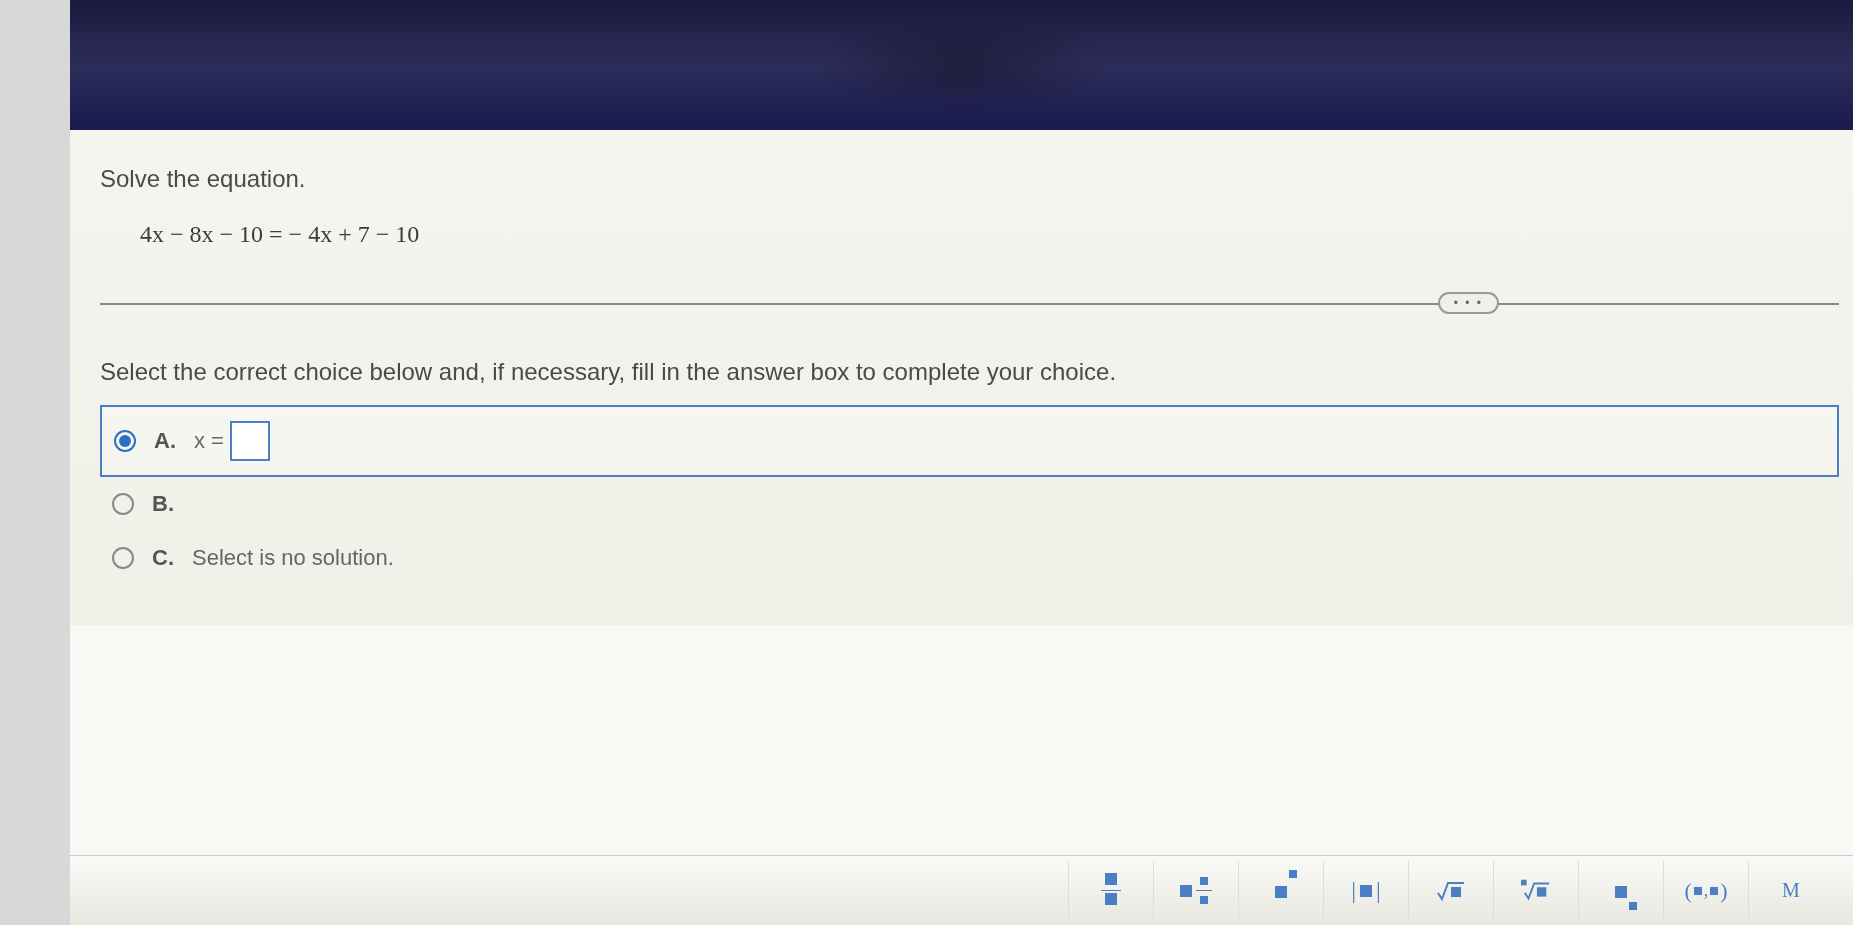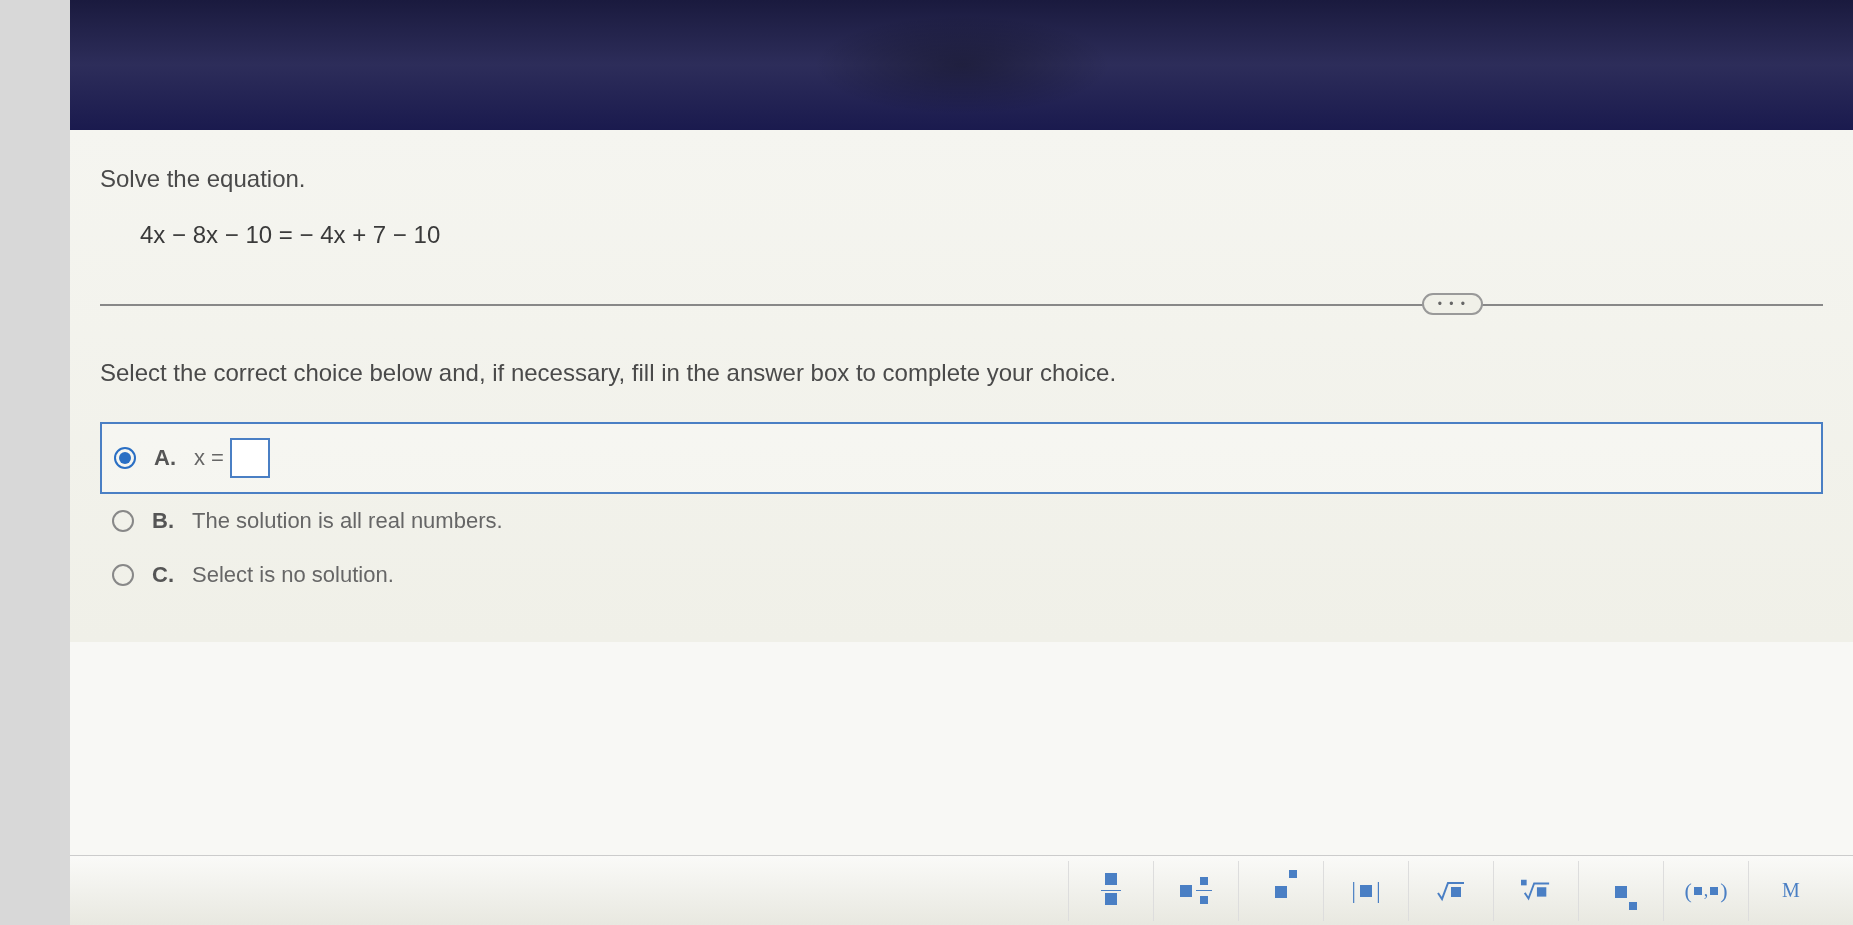--- a/index.html
+++ b/index.html
@@ -34,36 +34,36 @@
       position: absolute;
       top: 50%;
       left: 50%;
       width: 300px;
       height: 100px;
       background: radial-gradient(ellipse, rgba(0,0,0,0.3) 0%, transparent 70%);
       transform: translate(-50%, -50%);
     }
     
     .content-area {
-      padding: 35px 30px 20px 30px;
+      padding: 35px 14px 20px 30px;
       background: linear-gradient(180deg, #f5f5f0 0%, #f0f0e8 100%);
     }
     
     .question-prompt {
       font-size: 24px;
       color: #4a4a4a;
       margin-bottom: 28px;
     }
     
     .equation {
       font-size: 24px;
       color: #3a3a3a;
       margin-left: 40px;
       margin-bottom: 40px;
-      font-family: Liberation Sans, sans-serif;
+      font-family: Liberation Serif, serif;
     }
     
     .divider-container {
       position: relative;
       height: 30px;
       margin-bottom: 40px;
     }
     
     .divider-line {
       border: none;
@@ -85,21 +85,21 @@
       padding: 2px 14px;
       font-size: 12px;
       color: #666;
       letter-spacing: 2px;
       cursor: pointer;
     }
     
     .instruction {
       font-size: 24px;
       color: #4a4a4a;
-      margin-bottom: 35px;
+      margin-bottom: 19px;
     }
     
     .choices-container {
       margin-bottom: 20px;
     }
     
     .choice {
       display: flex;
       align-items: center;
       padding: 14px 12px;
@@ -279,21 +279,20 @@
       <div class="choice selected">
         <div class="radio-btn checked"></div>
         <span class="choice-label">A.</span>
         <span class="choice-text">x =</span>
         <input type="text" class="answer-input" value="" style="">
       </div>
 
       <div class="choice">
         <div class="radio-btn"></div>
         <span class="choice-label">B.</span>
-        <span class="choice-text">The solution is all real numbers.</span>
       </div>
 
       <div class="choice">
         <div class="radio-btn"></div>
         <span class="choice-label">C.</span>
         <span class="choice-text">Select is no solution.</span>
       </div>
 
     </div>
 

